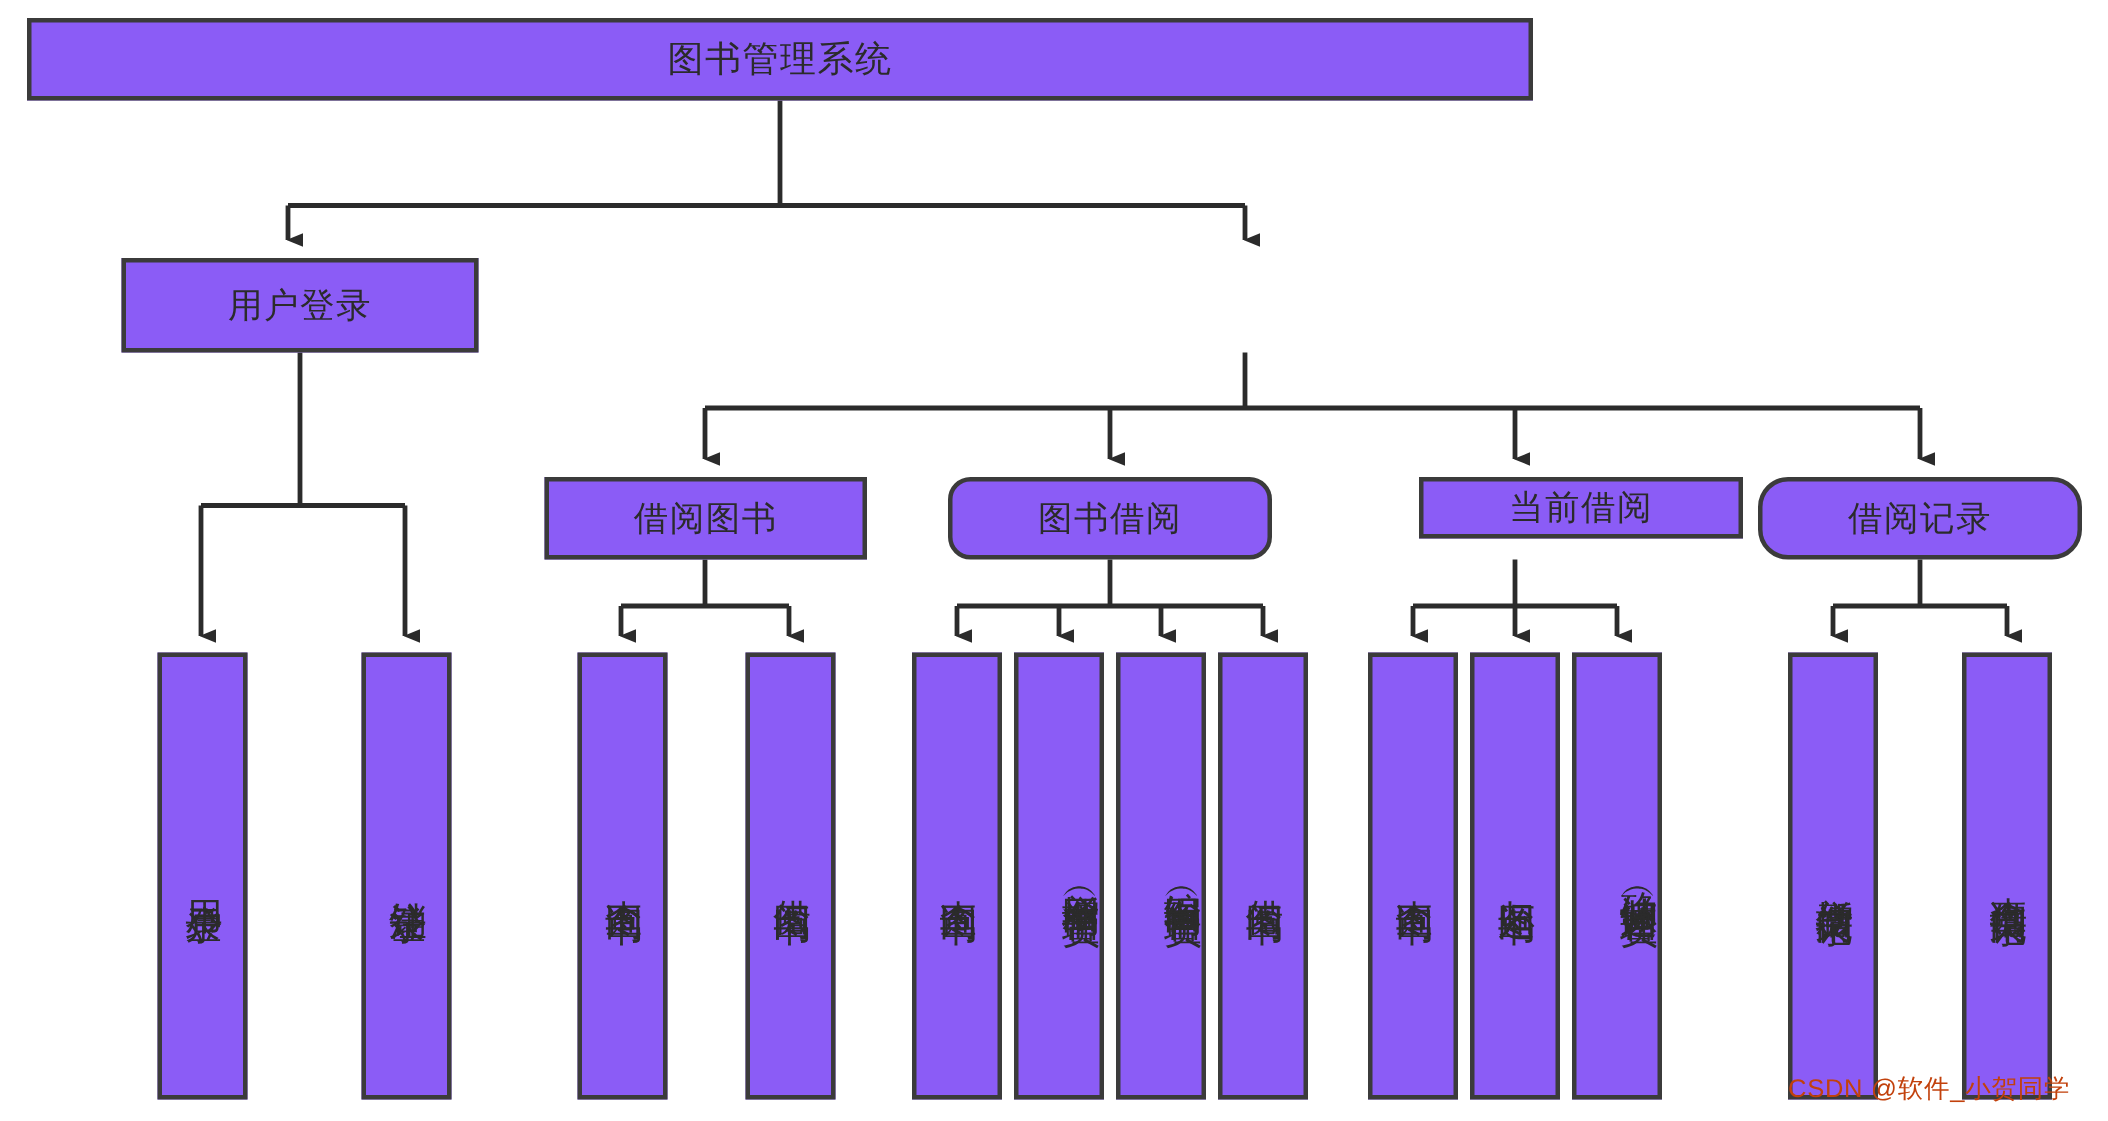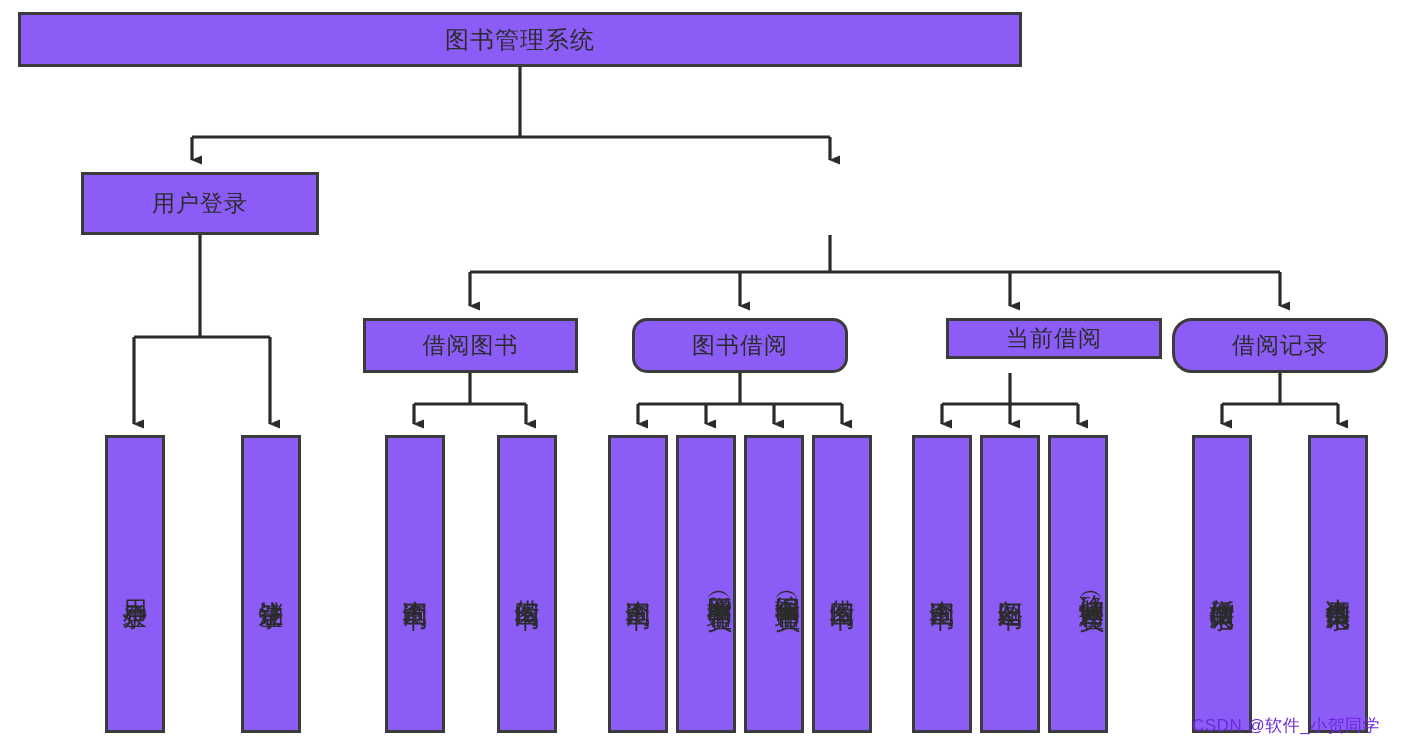--- a/index.html
+++ b/index.html
@@ -44,21 +44,21 @@
     padding-top:14px;
     padding-bottom:14px;
   }
   .node.v.mid{align-items:center;}
 
   
   #watermark{
     position:absolute;
     left:1192px;top:714px;
     font-size:17px;
-    color:#6d28d9;
+    color:#c2410c;
     white-space:nowrap;
     letter-spacing:0.5px;
   }
 </style>
 </head>
 <body>
 
 <div id="stage">
 
   <svg id="wires" viewBox="0 0 1405 747" xmlns="http://www.w3.org/2000/svg">

